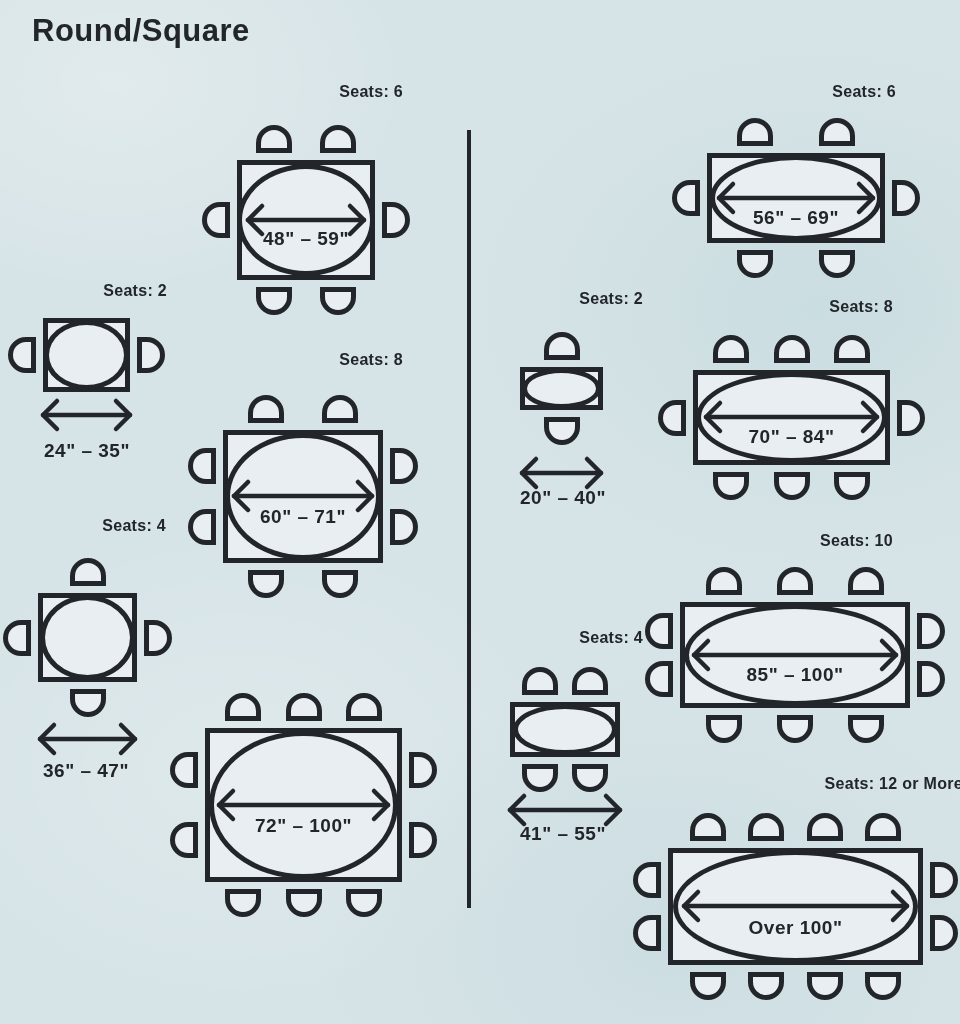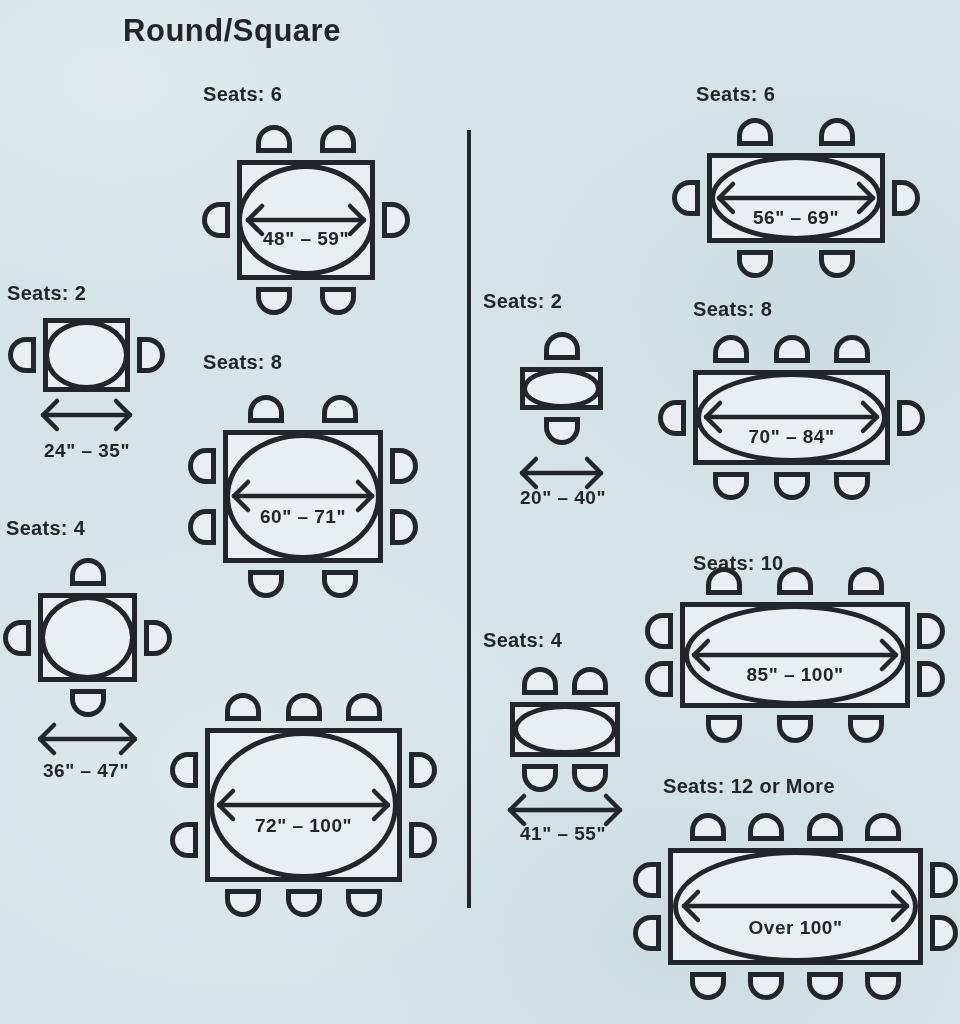--- a/index.html
+++ b/index.html
@@ -14,26 +14,26 @@
     background:
       radial-gradient(ellipse 420px 300px at 12% 8%, rgba(255,255,255,0.25), rgba(255,255,255,0) 70%),
       radial-gradient(ellipse 500px 380px at 85% 30%, rgba(186,212,216,0.45), rgba(186,212,216,0) 70%),
       radial-gradient(ellipse 460px 340px at 25% 75%, rgba(255,255,255,0.18), rgba(255,255,255,0) 70%),
       radial-gradient(ellipse 520px 400px at 70% 92%, rgba(184,209,214,0.35), rgba(184,209,214,0) 70%),
       #d7e4e7;
   }
   .col-title{
     position:absolute;
     font-size:31px;font-weight:bold;color:#22262a;
-    text-align:center;letter-spacing:0.5px;
+    letter-spacing:0.5px;
   }
   .seats-label{
     position:absolute;
-    font-size:20px;font-weight:bold;color:#22262a;
-    text-align:left;letter-spacing:0.3px;
+    font-size:16px;font-weight:bold;color:#22262a;
+    text-align:right;letter-spacing:0.3px;
   }
   .dim-text{
     position:absolute;
     font-size:19px;font-weight:bold;color:#22262a;
     text-align:center;letter-spacing:0.5px;
   }
   .table{
     position:absolute;box-sizing:border-box;
     border:5px solid #22262a;background:#e8eef1;
   }
@@ -152,21 +152,21 @@
   <div class="ellipse" style="left:696px;top:372px;width:191px;height:91px;"></div>
   <svg class="dim-arrow" style="left:701px;top:399px;" width="181" height="36" viewBox="0 0 181 36">
       <g fill="none" stroke="currentColor" stroke-width="4.5" stroke-linecap="round" stroke-linejoin="round">
         <line x1="5" y1="18" x2="176" y2="18"></line>
         <polyline points="19,4 5,18 19,32"></polyline>
         <polyline points="162,4 176,18 162,32"></polyline>
       </g>
     </svg>
   <div class="dim-text" style="left:693px;top:426px;width:197px;">70" – 84"</div>
 
-  <div class="seats-label" style="left:693px;top:532px;width:200px;margin-top:20px;">Seats: 10</div>
+  <div class="seats-label" style="left:693px;top:532px;width:200px;">Seats: 10</div>
   <div class="table" style="left:680px;top:602px;width:230px;height:106px;"></div>
   <div class="ellipse" style="left:684px;top:604px;width:222px;height:102px;"></div>
   <svg class="dim-arrow" style="left:689px;top:637px;" width="212" height="36" viewBox="0 0 212 36">
       <g fill="none" stroke="currentColor" stroke-width="4.5" stroke-linecap="round" stroke-linejoin="round">
         <line x1="5" y1="18" x2="207" y2="18"></line>
         <polyline points="19,4 5,18 19,32"></polyline>
         <polyline points="193,4 207,18 193,32"></polyline>
       </g>
     </svg>
   <div class="dim-text" style="left:680px;top:664px;width:230px;">85" – 100"</div>

